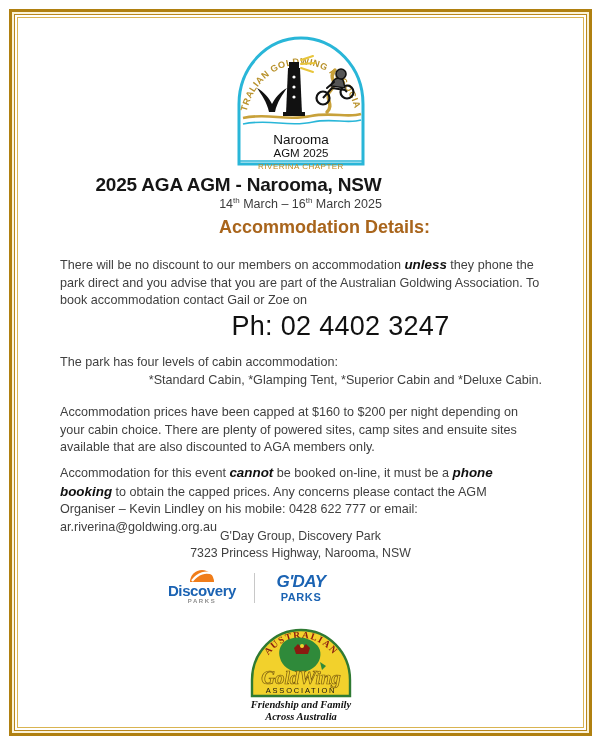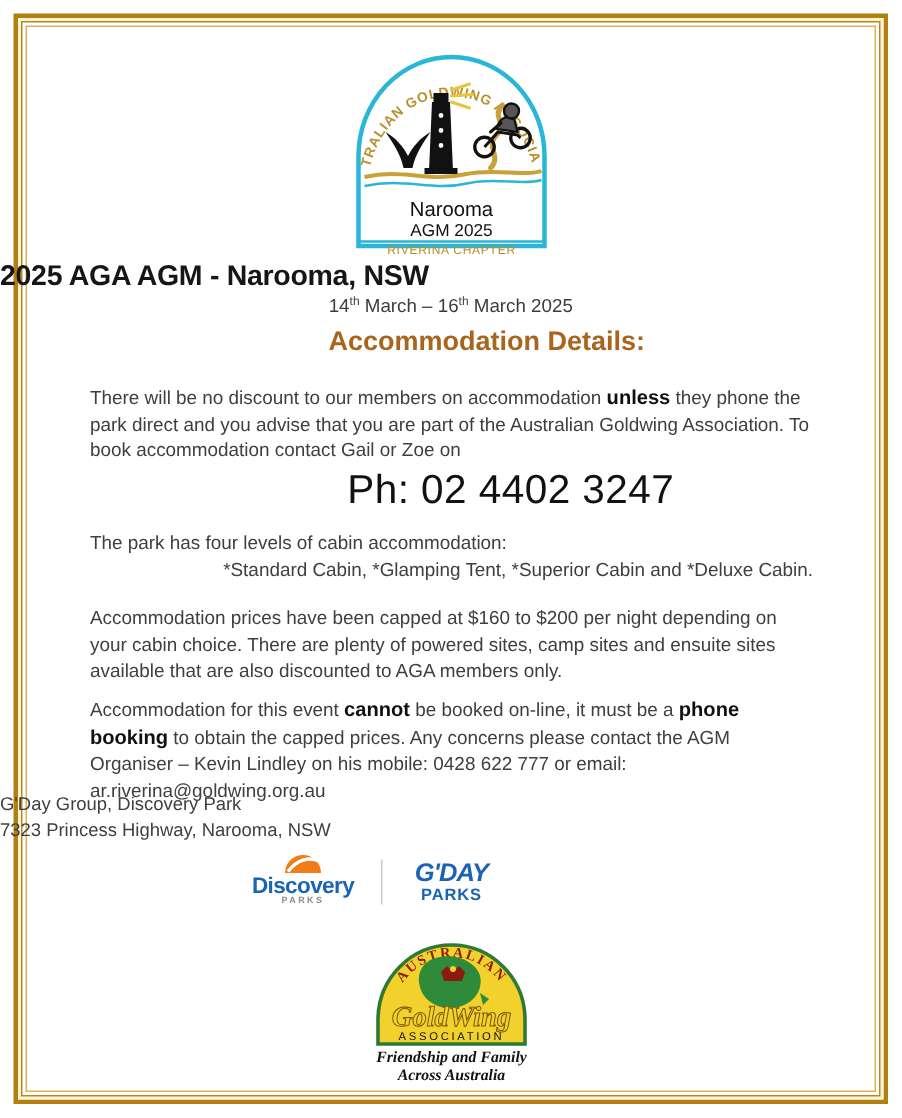--- a/index.html
+++ b/index.html
@@ -75,21 +75,21 @@
     width: 140px;
     height: 138px;
   }
 
   
   .doc-title {
     position: absolute;
     top: 174px;
     left: 0;
     width: 477px;
-    text-align: left;
+    text-align: center;
     font-size: 19px;
     font-weight: bold;
     color: #161616;
     letter-spacing: -0.2px;
   }
   .doc-dates {
     position: absolute;
     top: 196px;
     left: 0;
     width: 601px;
@@ -118,20 +118,21 @@
     position: absolute;
     left: 60px;
     width: 482px;
     font-size: 12.6px;
     line-height: 17.6px;
     color: #3f3f3f;
     text-align: left;
   }
   .para b.heavy {
     font-weight: bold;
+    font-style: italic;
     color: #101010;
     font-size: 13.4px;
   }
   .p-intro   { top: 256px; }
   .p-levels  { top: 354px; }
   .p-levels .indent { display: block; padding-left: 38px; text-align: right; }
   .p-prices  { top: 404px; }
   .p-booking { top: 464px; }
 
   .phone-line {
@@ -145,21 +146,21 @@
     color: #111111;
     letter-spacing: 0.3px;
     margin-left: 40px;
   }
 
   
   .address {
     position: absolute;
     left: 0;
     width: 601px;
-    text-align: left;
+    text-align: center;
     font-size: 12.3px;
     line-height: 16.5px;
     color: #3f3f3f;
   }
   .address { top: 528px; }
 
   
   .partners {
     position: absolute;
     top: 567px;

